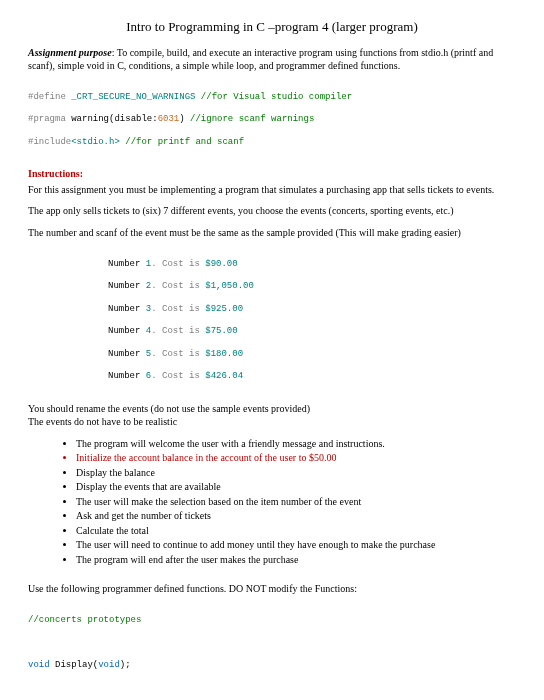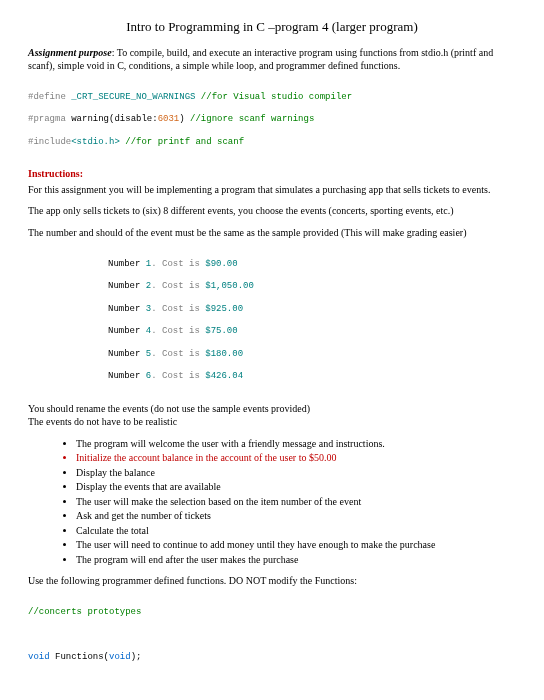--- a/index.html
+++ b/index.html
@@ -31,21 +31,21 @@
     .red { color: #c00000; }
     .blue { color: #0066cc; }
     .teal { color: #008080; }
     .green { color: #008000; }
     .gray { color: #808080; }
     .orange { color: #d2691e; }
     .indent1 { padding-left: 80px; }
     ul.bullets {
       list-style: disc;
       padding-left: 48px;
-      margin-bottom: 8px;
+      margin-bottom: 16px;
     }
     ul.bullets li { margin-bottom: 1px; }
     .section-head {
       color: #c00000;
       font-weight: bold;
       margin-bottom: 2px;
     }
   </style>
 </head>
 <body>
@@ -56,23 +56,23 @@
   <span class="bold italic">Assignment purpose</span><span>: To compile, build, and execute an interactive program using functions from stdio.h (printf and scanf), simple void in C, conditions, a simple while loop, and programmer defined functions.</span>
 </div>
 
 <div class="code code-block">
 <div><span class="gray">#define </span><span class="teal">_CRT_SECURE_NO_WARNINGS</span><span class="green"> //for Visual studio compiler</span></div>
 <div><span class="gray">#pragma </span><span>warning</span><span>(disable:</span><span class="orange">6031</span><span>) </span><span class="green">//ignore scanf warnings</span></div>
 <div><span class="gray">#include</span><span class="teal">&lt;stdio.h&gt;</span><span class="green"> //for printf and scanf</span></div>
 </div>
 
 <div class="section-head">Instructions:</div>
-<div class="para">For this assignment you will be implementing a program that simulates a purchasing app that sells tickets to events.</div>
-<div class="para">The app only sells tickets to (six) 8 different events, you choose the events (concerts, sporting events, etc.)</div>
-<div class="para">The number and should of the event must be the same as the sample provided (This will make grading easier)</div>
+<div class="para">For this assignment you must be implementing a program that simulates a purchasing app that sells tickets to events.</div>
+<div class="para">The app only sells tickets to (six) 7 different events, you choose the events (concerts, sporting events, etc.)</div>
+<div class="para">The number and scanf of the event must be the same as the sample provided (This will make grading easier)</div>
 
 <div class="code code-block indent1">
 <div><span>Number</span> <span class="teal">1</span><span class="gray">. Cost is </span><span class="teal">$90.00</span></div>
 <div><span>Number</span> <span class="teal">2</span><span class="gray">. Cost is </span><span class="teal">$1,050.00</span></div>
 <div><span>Number</span> <span class="teal">3</span><span class="gray">. Cost is </span><span class="teal">$925.00</span></div>
 <div><span>Number</span> <span class="teal">4</span><span class="gray">. Cost is </span><span class="teal">$75.00</span></div>
 <div><span>Number</span> <span class="teal">5</span><span class="gray">. Cost is </span><span class="teal">$180.00</span></div>
 <div><span>Number</span> <span class="teal">6</span><span class="gray">. Cost is </span><span class="teal">$426.04</span></div>
 </div>
 
@@ -89,21 +89,21 @@
   <li>Calculate the total</li>
   <li>The user will need to continue to add money until they have enough to make the purchase</li>
   <li>The program will end after the user makes the purchase</li>
 </ul>
 
 <div class="para">Use the following programmer defined functions. DO NOT modify the Functions:</div>
 
 <div class="code code-block">
 <div class="green">//concerts prototypes</div>
 <div>&nbsp;</div>
-<div><span class="blue">void</span><span> Functions(</span><span class="blue">void</span><span>);</span></div>
+<div><span class="blue">void</span><span> Display(</span><span class="blue">void</span><span>);</span></div>
 <div>&nbsp;</div>
 
 
 
 
 
 
 
 
 

